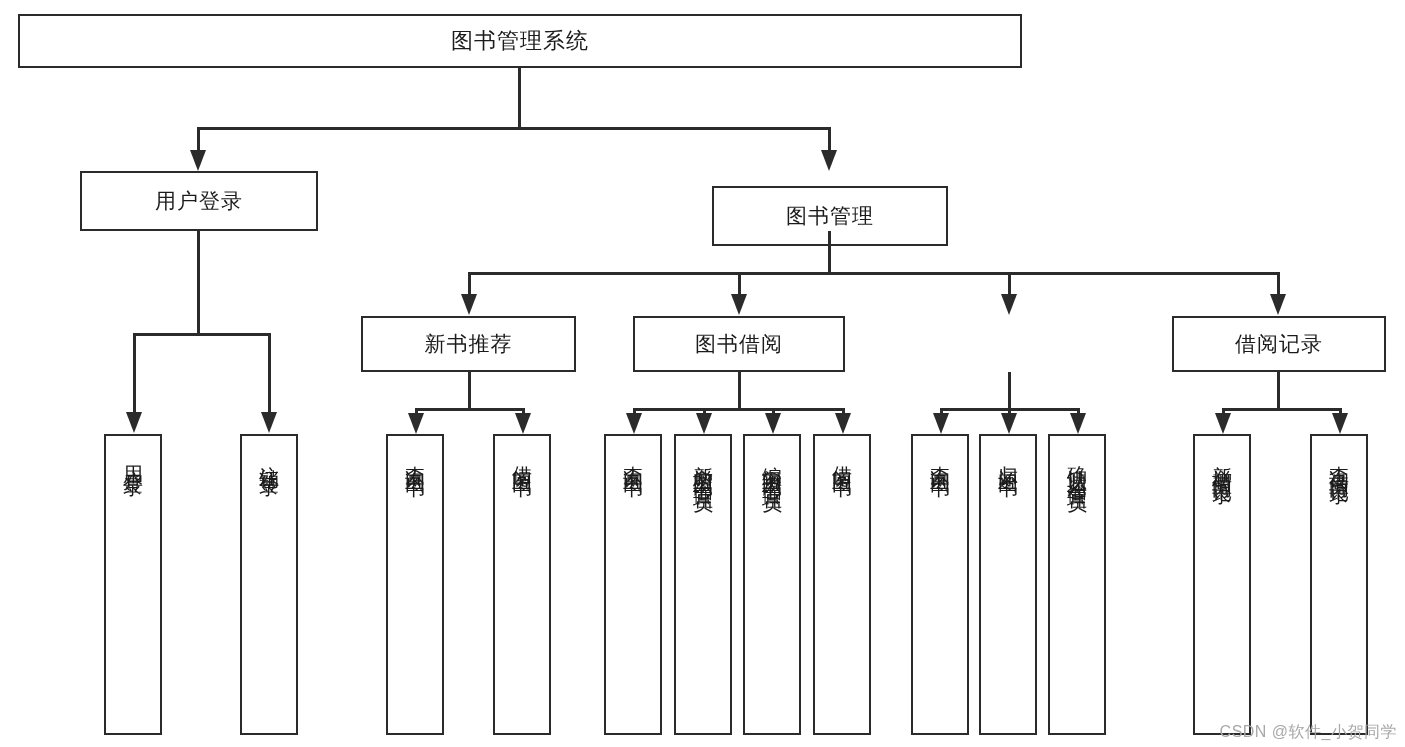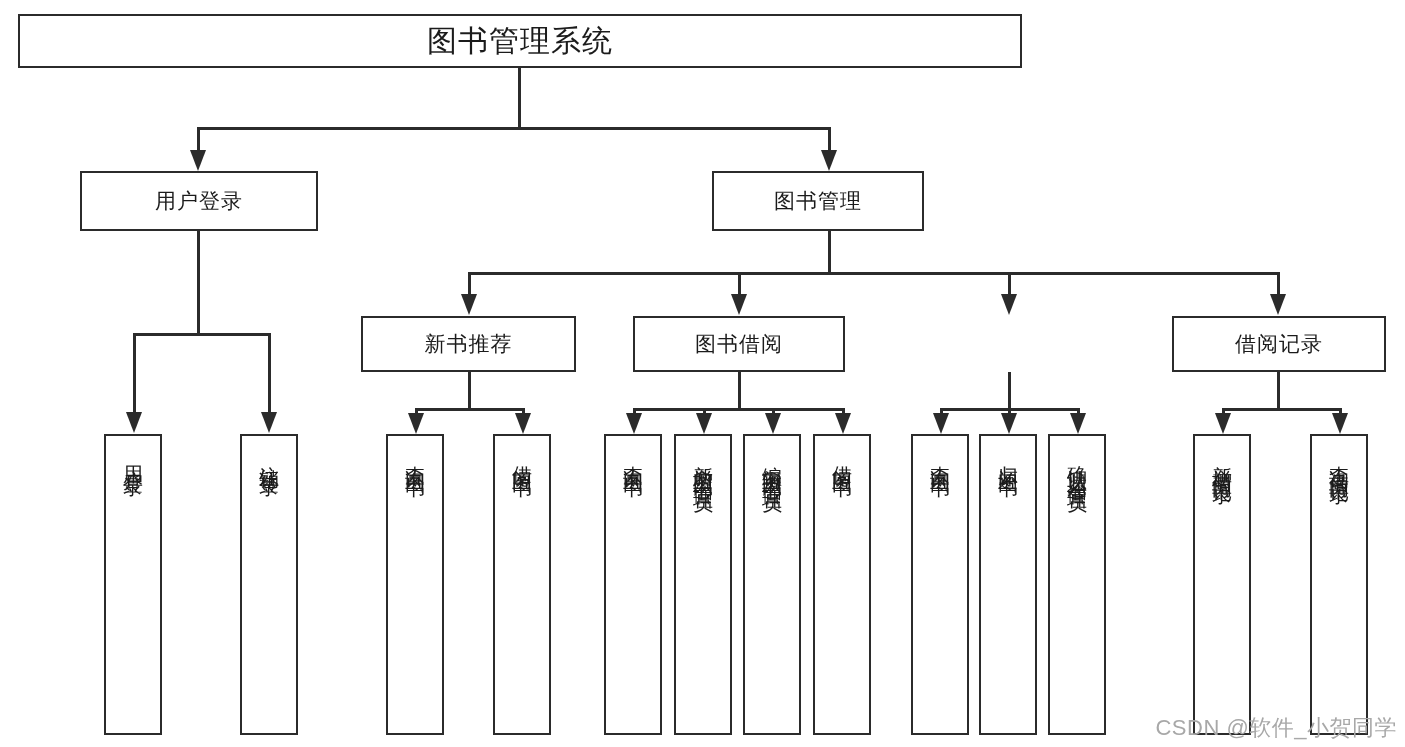--- a/index.html
+++ b/index.html
@@ -29,21 +29,21 @@
     justify-content: center;
     color: #1b1b1b;
   }
   .node.horiz {
     font-size: 21px;
     letter-spacing: 1px;
     line-height: 1.2;
     white-space: nowrap;
   }
   .node.root {
-    font-size: 30px;
+    font-size: 22px;
     text-align: right;
   }
   
   .node.vert {
     font-size: 20px;
     align-items: flex-start;
     justify-content: center;
     padding-top: 14px;
   }
   .node.vert .vtext {
@@ -66,21 +66,21 @@
     height: 0;
     border-left: 8px solid transparent;
     border-right: 8px solid transparent;
     border-top: 21px solid #2b2b2b;
   }
   
   #watermark {
     position: absolute;
     right: 8px;
     bottom: 4px;
-    font-size: 22px;
+    font-size: 16px;
     color: #a8a8a8;
     white-space: nowrap;
     letter-spacing: 0.5px;
     pointer-events: none;
   }
 </style>
 </head>
 <body>
 
 <div id="canvas">
@@ -95,21 +95,21 @@
 
   <div class="ln v" style="left:197px; top:127px; height:26px;"></div>
   <div class="arrow" style="left:190px; top:150px;"></div>
   <div class="ln v" style="left:828px; top:127px; height:26px;"></div>
   <div class="arrow" style="left:821px; top:150px;"></div>
 
   <div class="node horiz" style="left:80px; top:171px; width:238px; height:60px;">
     <span>用户登录</span>
   </div>
 
-  <div class="node horiz" style="left:712px; top:171px; width:212px; height:60px;">
+  <div class="node horiz" style="left:712px; top:186px; width:236px; height:60px;">
     <span>图书管理</span>
   </div>
 
   <div class="ln v" style="left:197px; top:231px; height:104px;"></div>
   <div class="ln h" style="left:133px; top:333px; width:137px;"></div>
   <div class="ln v" style="left:133px; top:333px; height:81px;"></div>
   <div class="arrow" style="left:126px; top:412px;"></div>
   <div class="ln v" style="left:268px; top:333px; height:81px;"></div>
   <div class="arrow" style="left:261px; top:412px;"></div>
 

